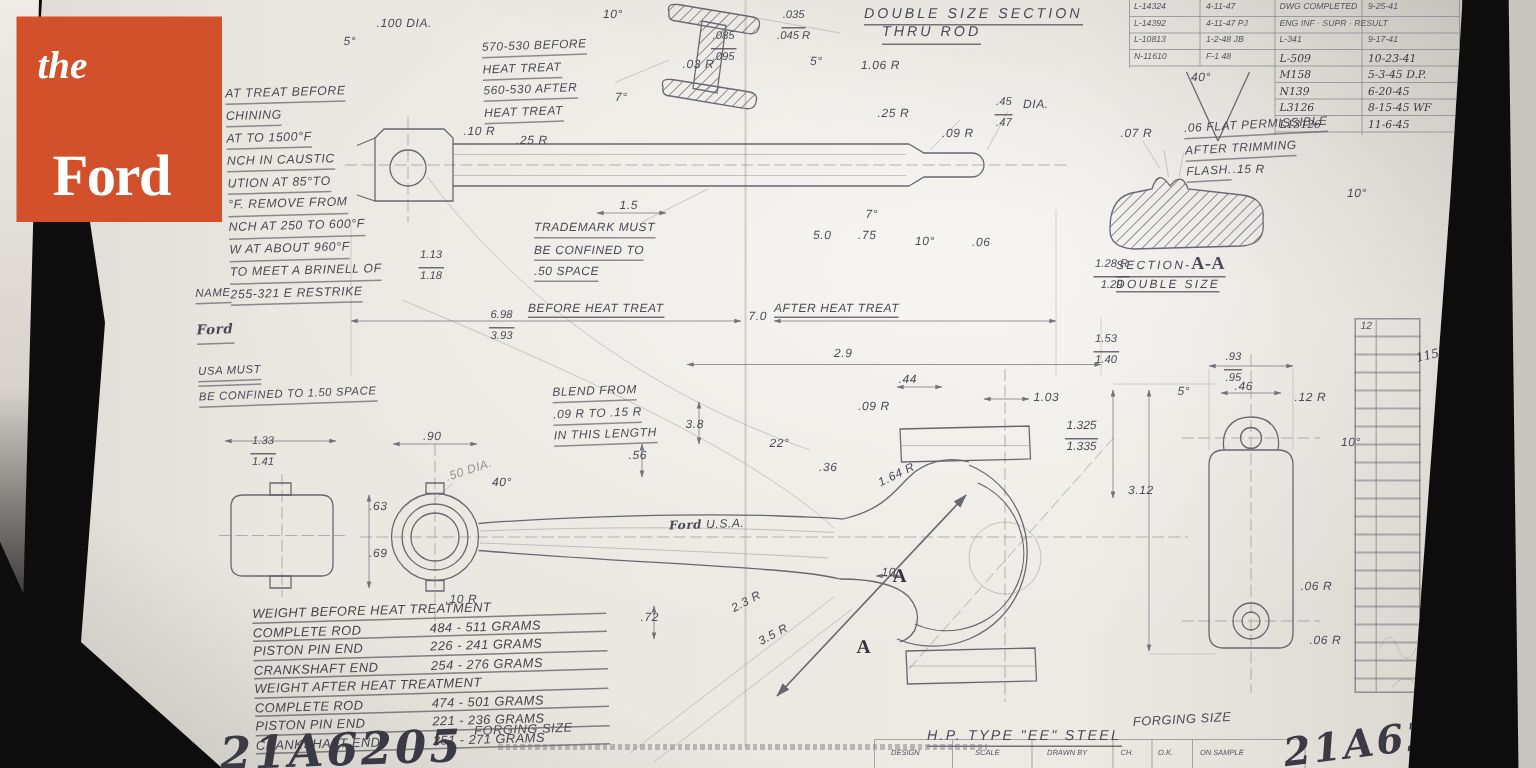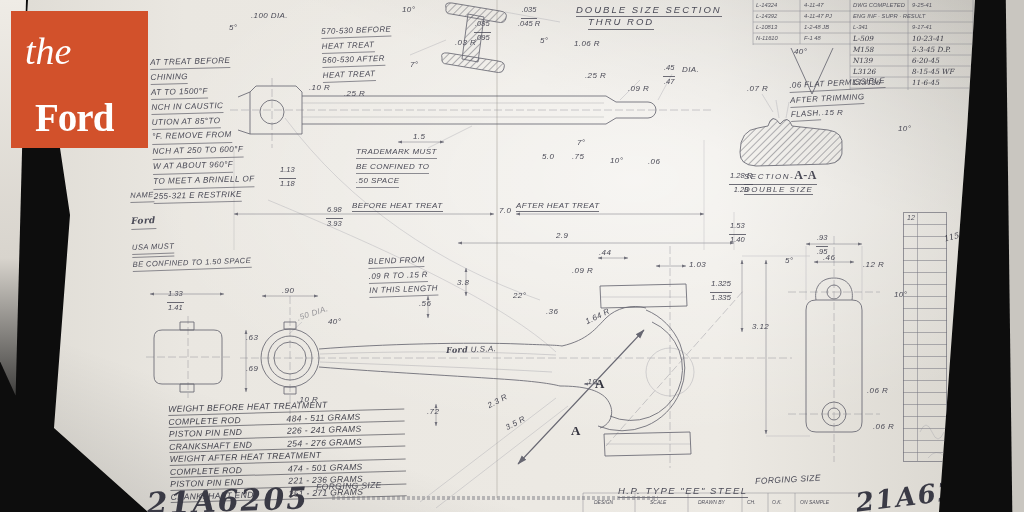--- a/index.html
+++ b/index.html
@@ -40,21 +40,21 @@
   .wrow .wl{width:118px}.wrow .wv{flex:1}
   
   .cell{position:absolute;font:italic 5.8px "Liberation Sans",sans-serif;color:#55555f;white-space:nowrap}
   .cellh{font-family:"DejaVu Serif",serif;font-style:italic;font-size:7.2px;color:#3b3b46}
   #rev-strip{position:absolute;left:903px;top:212px;width:42px;height:248px;border:1px solid rgba(110,110,120,.7);
      background:repeating-linear-gradient(180deg,transparent 0 11px,rgba(120,120,130,.55) 11px 12px);}
   #rev-strip .inner{position:absolute;left:13px;top:0;width:1px;height:100%;background:rgba(120,120,130,.5)}
   
   #logo{position:absolute;left:11px;top:11px;width:137px;height:137px;background:#d2512b;color:#fff;
         font-family:"Liberation Serif",serif;}
-  #logo .the{position:absolute;left:14px;top:18px;font-style:italic;font-size:38px;}
+  #logo .the{position:absolute;left:14px;top:18px;font-style:italic;font-size:26px;font-weight:bold;}
   #logo .henry{position:absolute;left:40px;top:44px;font-weight:bold;font-size:37px;letter-spacing:-1px}
   #logo .ford{position:absolute;left:24px;top:84px;font-weight:bold;font-size:39px;letter-spacing:-1px}
   #fineprint{position:absolute;left:332px;top:496px;width:326px;height:4px;opacity:.45;
      background:repeating-linear-gradient(90deg,#77777f 0 3px,transparent 3px 5px);}
   .bignum{position:absolute;font:italic bold 30px "DejaVu Serif",serif;color:#3a3a45;transform-origin:0 0;letter-spacing:2px}
 </style>
 </head>
 <body>
 
 <div id="stage">

